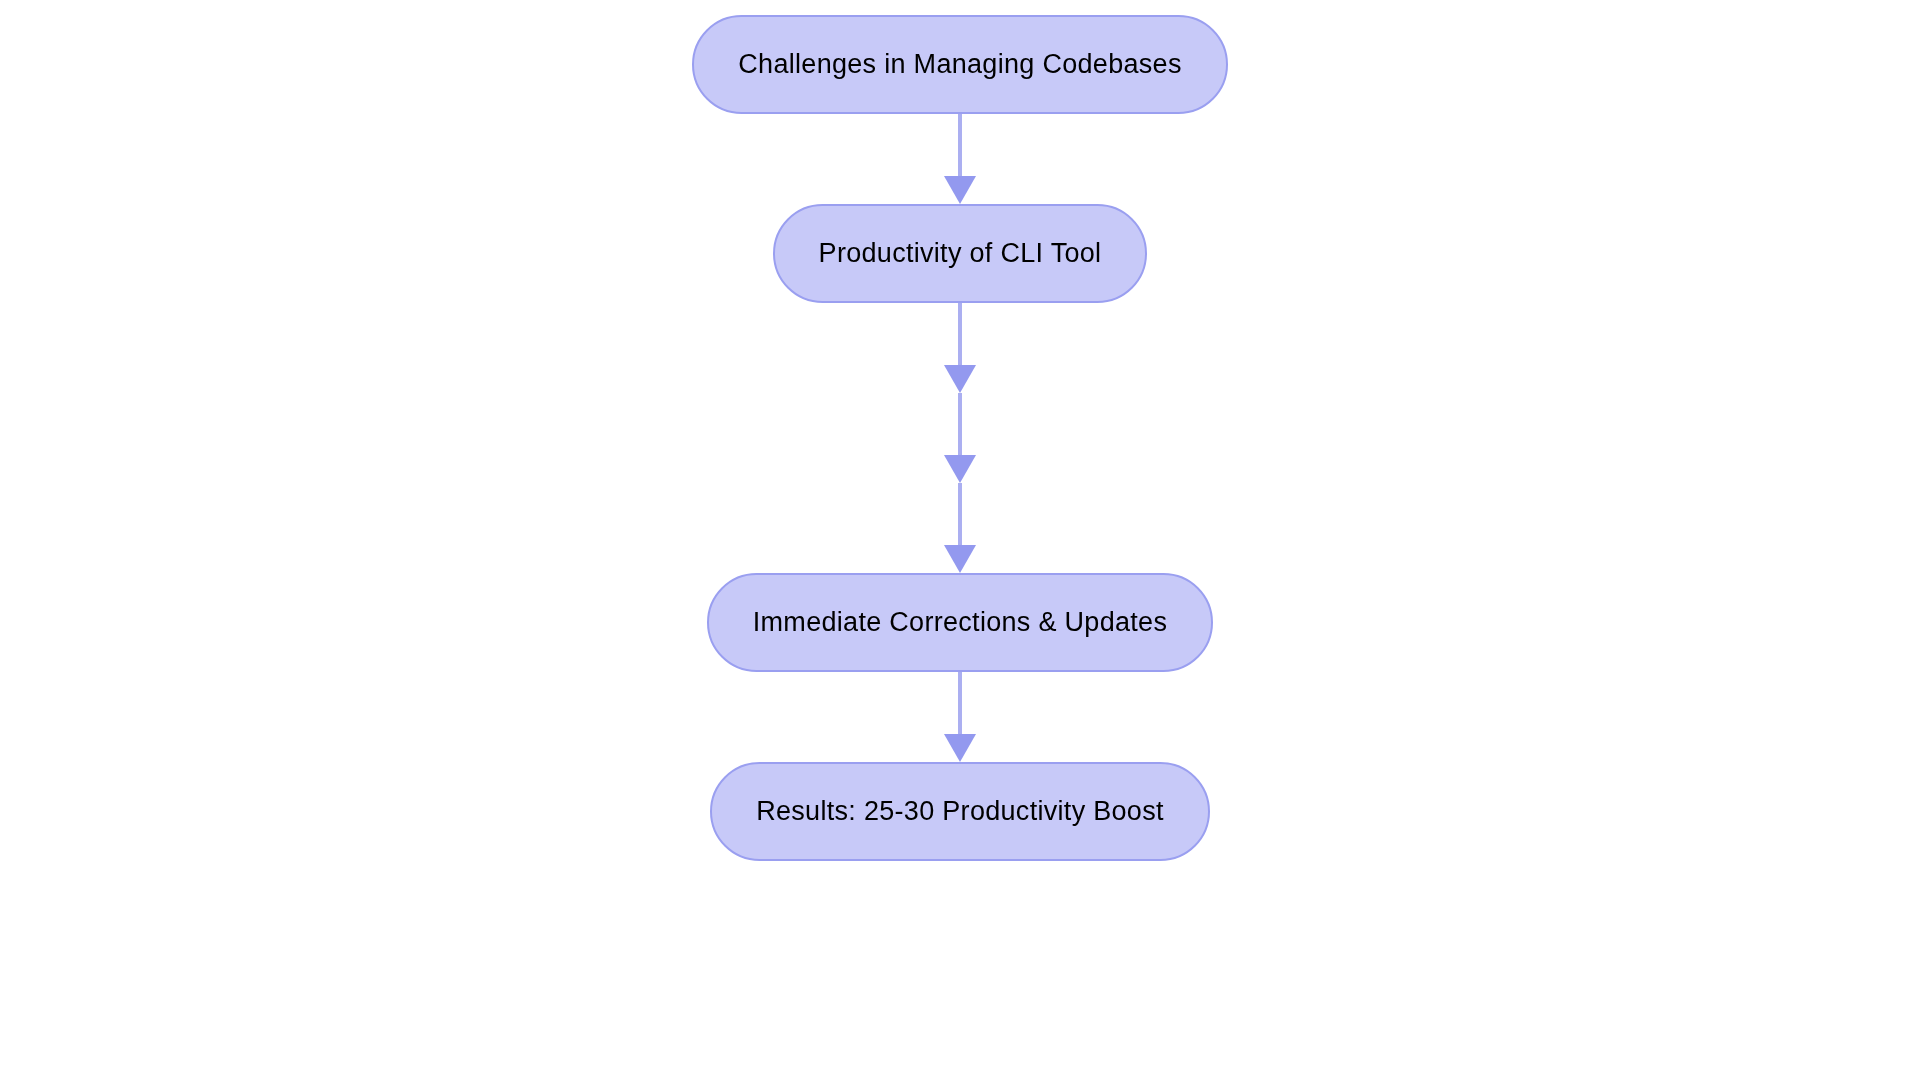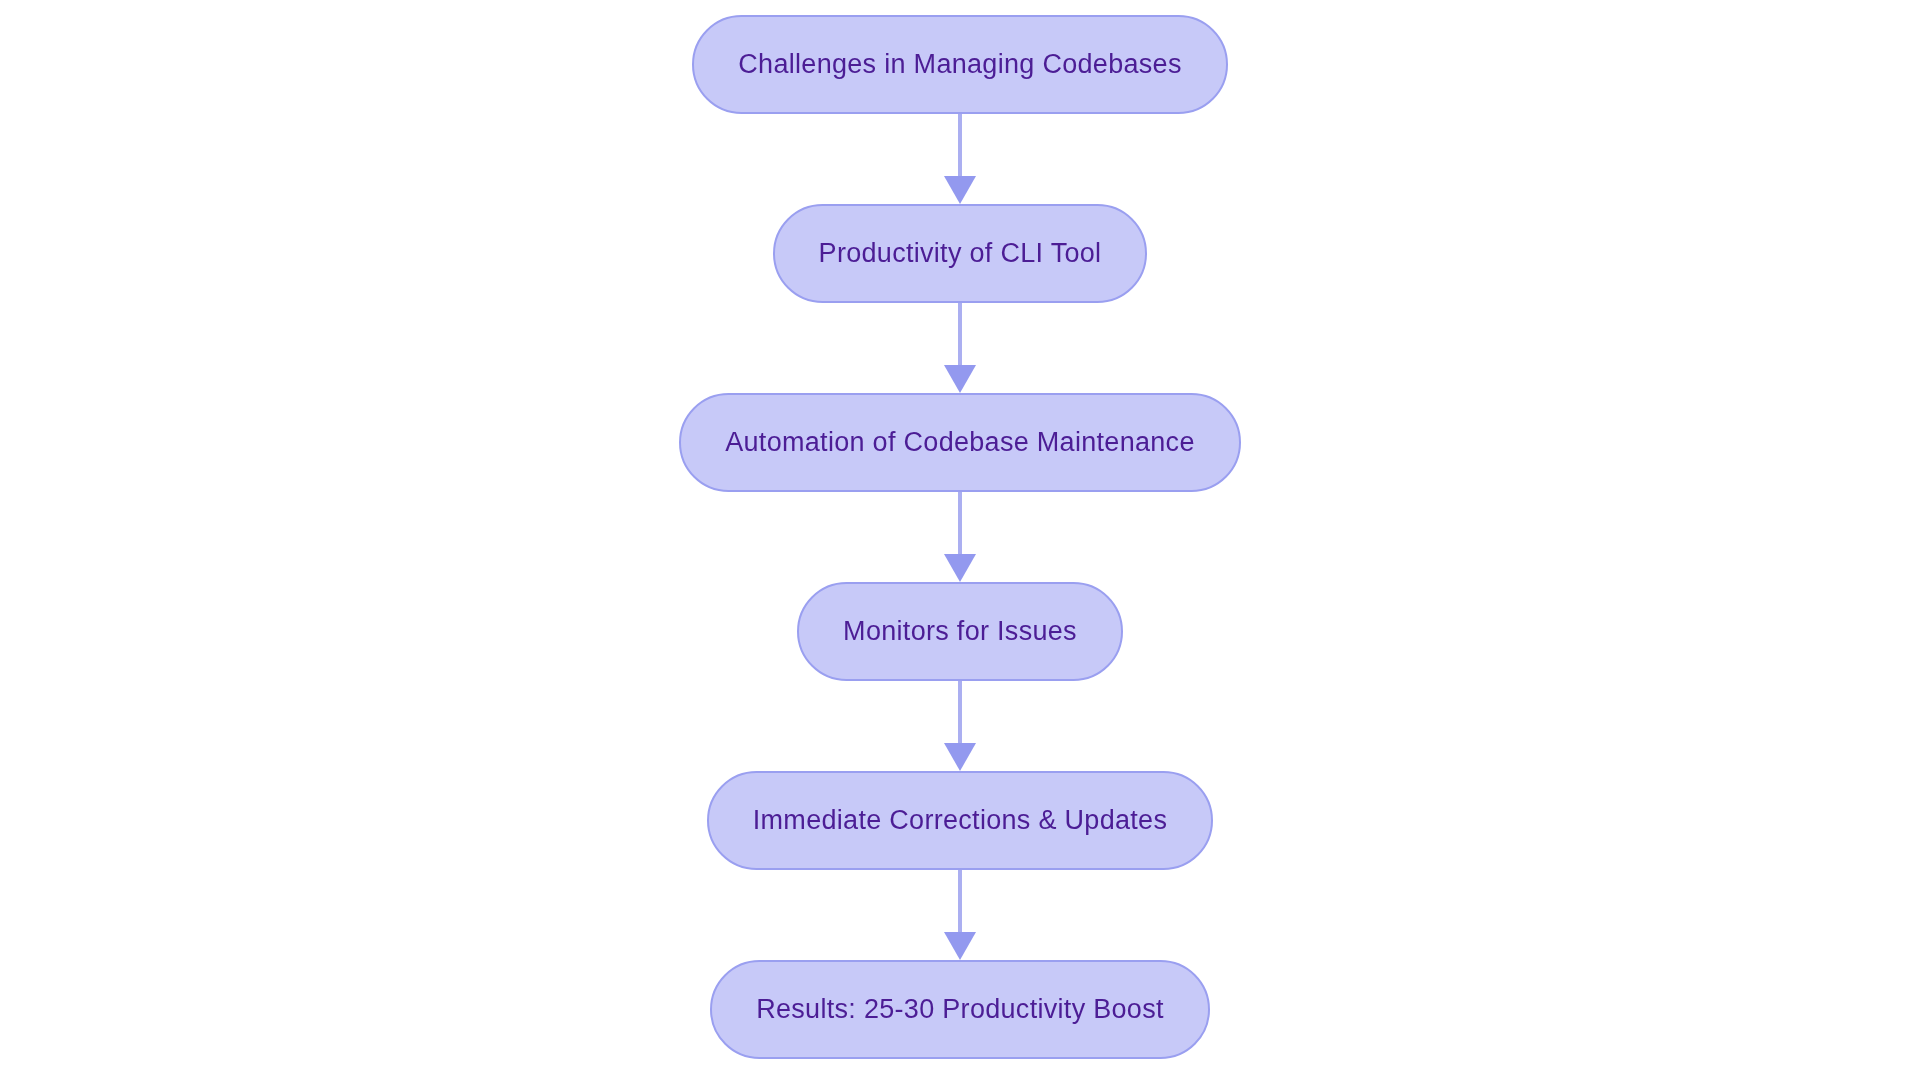--- a/index.html
+++ b/index.html
@@ -29,21 +29,21 @@
     height: 99px;
     border-radius: 50px;
     background: #c7c9f8;
     border: 2px solid #9a9ff0;
     display: flex;
     align-items: center;
     justify-content: center;
     padding: 0 44px;
     font-size: 27px;
     letter-spacing: 0.3px;
-    color: #4c1d95;
+    color: #000000;
     white-space: nowrap;
     flex: 0 0 auto;
   }
   .node-1 { min-width: 474px; }
   .node-2 { min-width: 335px; }
   .node-3 { min-width: 512px; }
   .node-4 { min-width: 286px; }
   .node-5 { min-width: 464px; align-items: center; }
   .node-6 { min-width: 455px; }
   .arrow {
@@ -83,32 +83,26 @@
 
     <div class="node node-2">
       <span>Productivity of CLI Tool</span>
     </div>
 
     <div class="arrow">
       <div class="shaft"></div>
       <div class="head"></div>
     </div>
 
-    <div class="node node-3">
-      <span>Automation of Codebase Maintenance</span>
-    </div>
 
     <div class="arrow">
       <div class="shaft"></div>
       <div class="head"></div>
     </div>
 
-    <div class="node node-4">
-      <span>Monitors for Issues</span>
-    </div>
 
     <div class="arrow">
       <div class="shaft"></div>
       <div class="head"></div>
     </div>
 
     <div class="node node-5">
       <span>Immediate Corrections &amp; Updates</span>
     </div>
 

